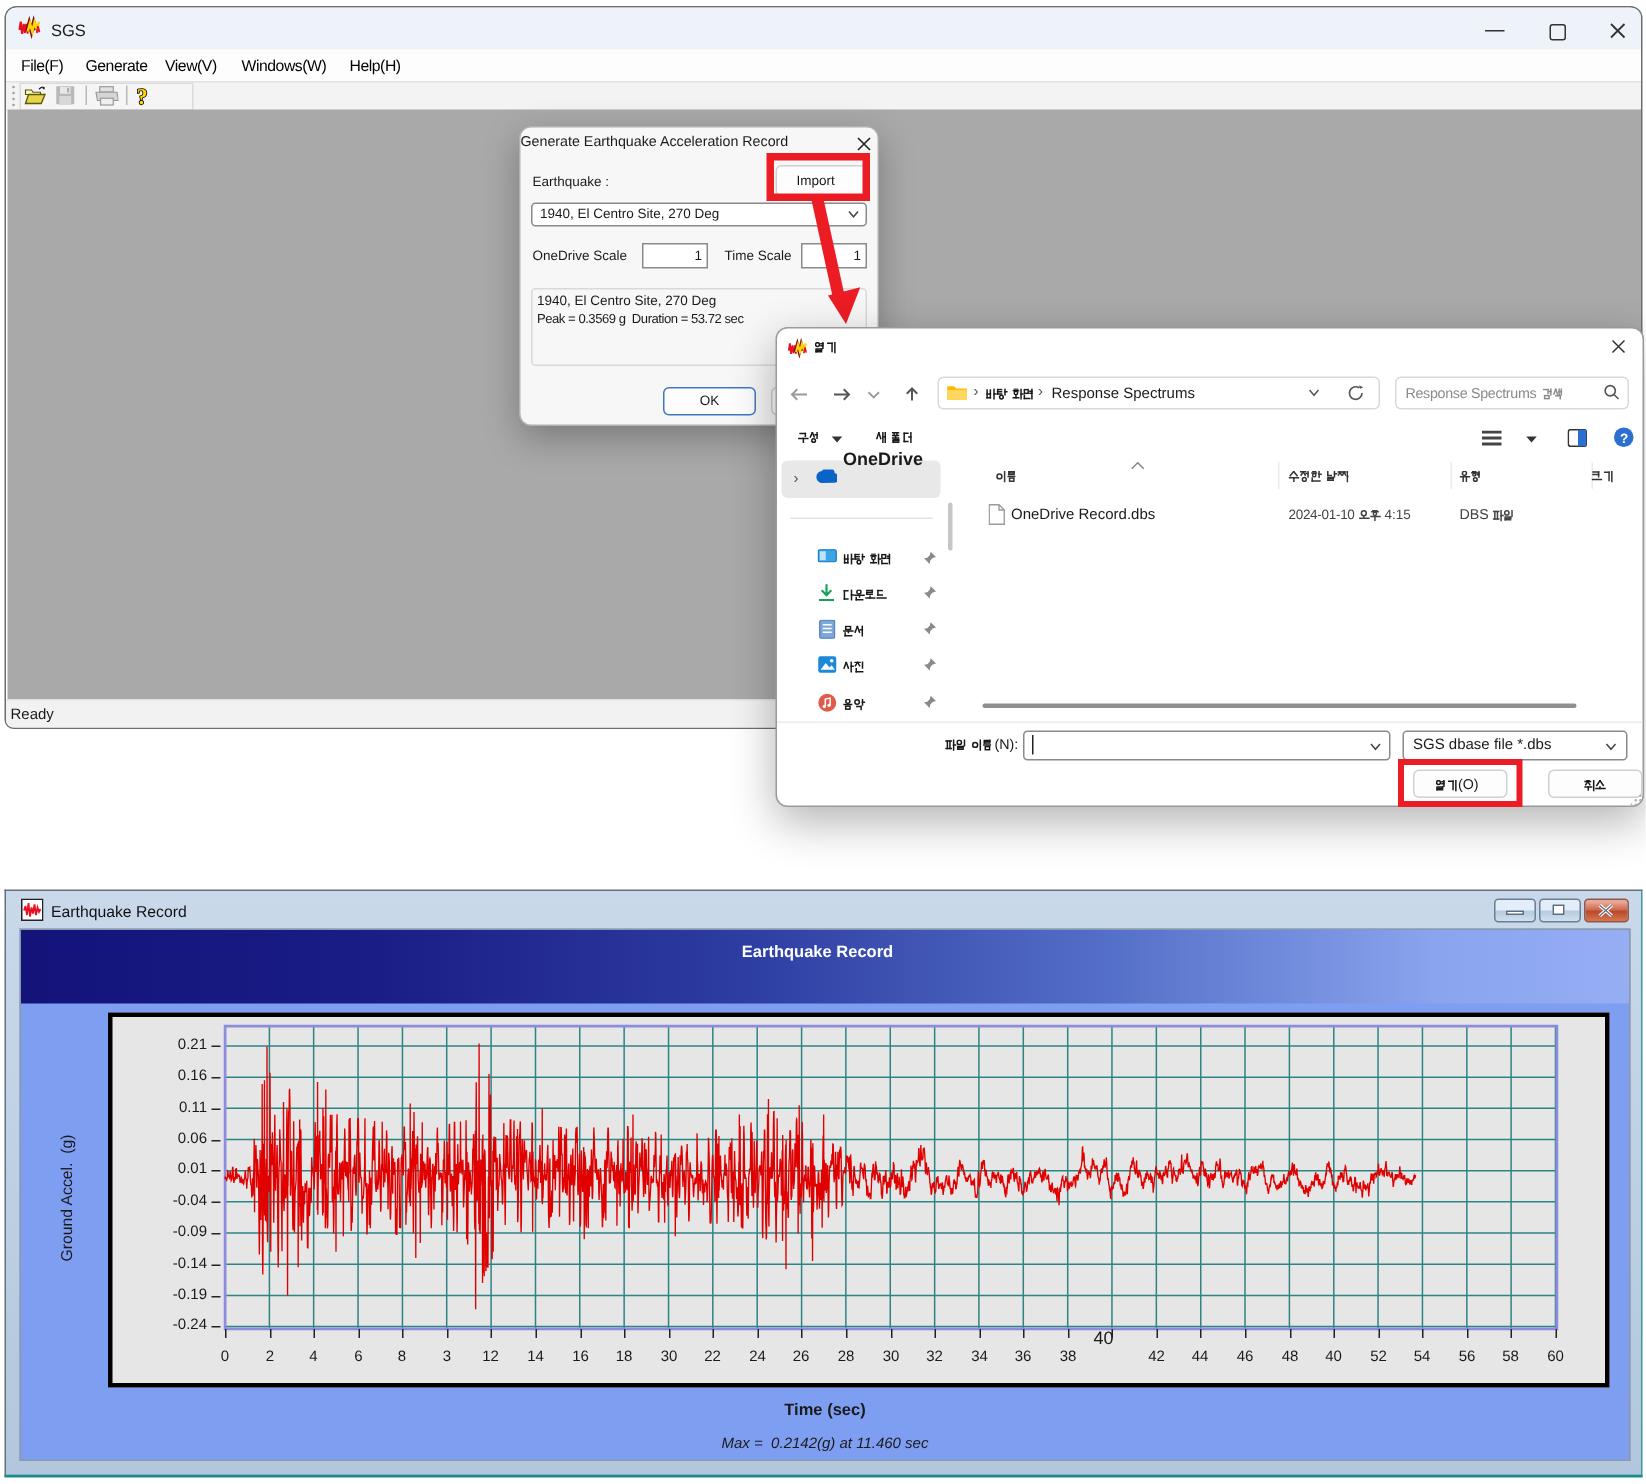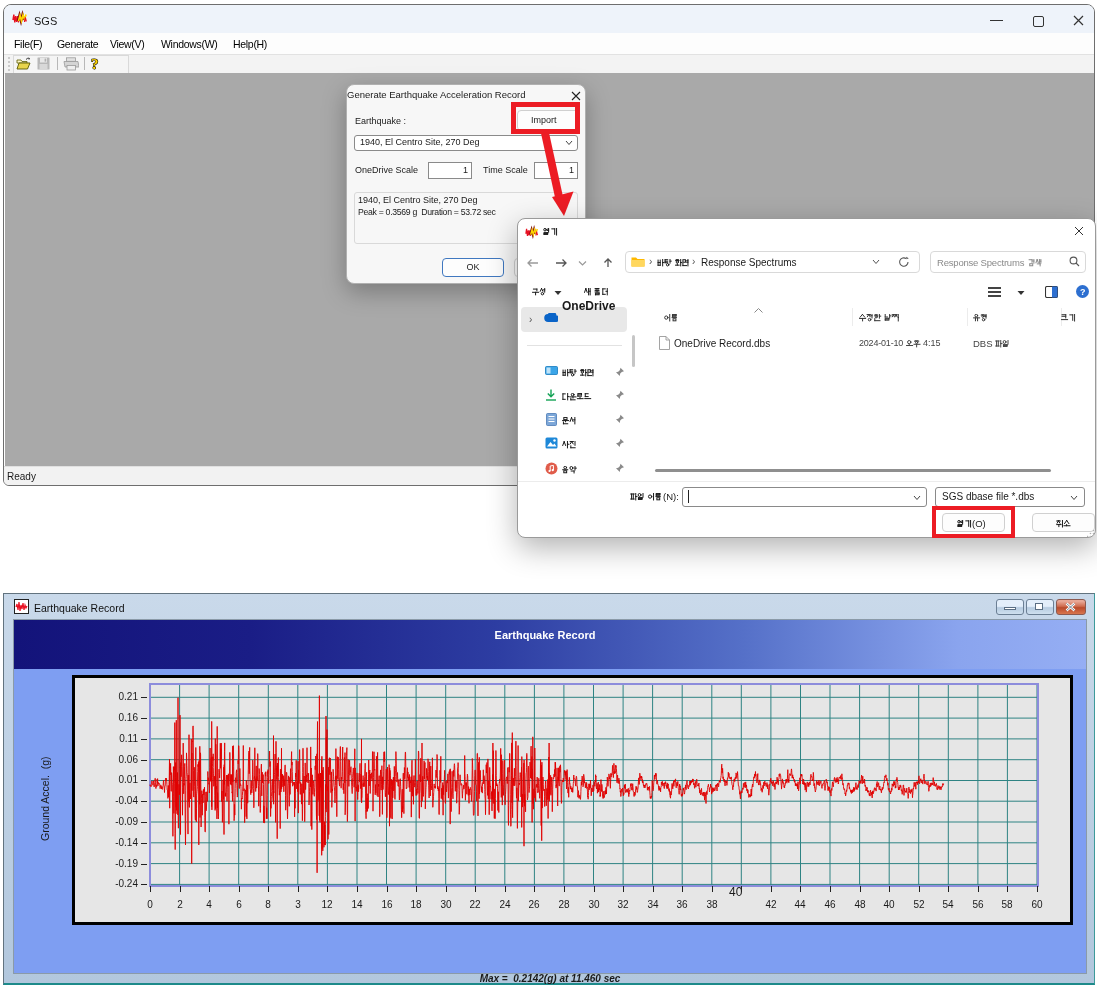--- a/index.html
+++ b/index.html
@@ -799,15 +799,16 @@
     <div class="t" style="left:922px;top:279px;width:24px;text-align:center;font-size:10px;">54</div>
     <div class="abs" style="left:934px;top:266px;width:1px;height:6px;background:#222;"></div>
     <div class="t" style="left:952px;top:279px;width:24px;text-align:center;font-size:10px;">56</div>
     <div class="abs" style="left:964px;top:266px;width:1px;height:6px;background:#222;"></div>
     <div class="t" style="left:981px;top:279px;width:24px;text-align:center;font-size:10px;">58</div>
     <div class="abs" style="left:993px;top:266px;width:1px;height:6px;background:#222;"></div>
     <div class="t" style="left:1011px;top:279px;width:24px;text-align:center;font-size:10px;">60</div>
     <div class="abs" style="left:1023px;top:266px;width:1px;height:6px;background:#222;"></div>
     <div class="t" style="left:25px;top:221px;font-size:10.5px;transform:rotate(-90deg);transform-origin:left top;">Ground Accel.&nbsp; (g)</div>
 
-    <div class="t" style="left:0;top:353px;width:1072px;text-align:center;font-size:10px;font-style:italic;font-weight:bold;">Max = &nbsp;0.2142(g) at 11.460 sec</div>
+    <div class="t" style="left:0;top:314px;width:1072px;text-align:center;font-size:11px;font-weight:bold;">Time (sec)</div>
+    <div class="t" style="left:0;top:337px;width:1072px;text-align:center;font-size:10px;font-style:italic;">Max = &nbsp;0.2142(g) at 11.460 sec</div>
   </div>
 </div>
 
 </body></html>

